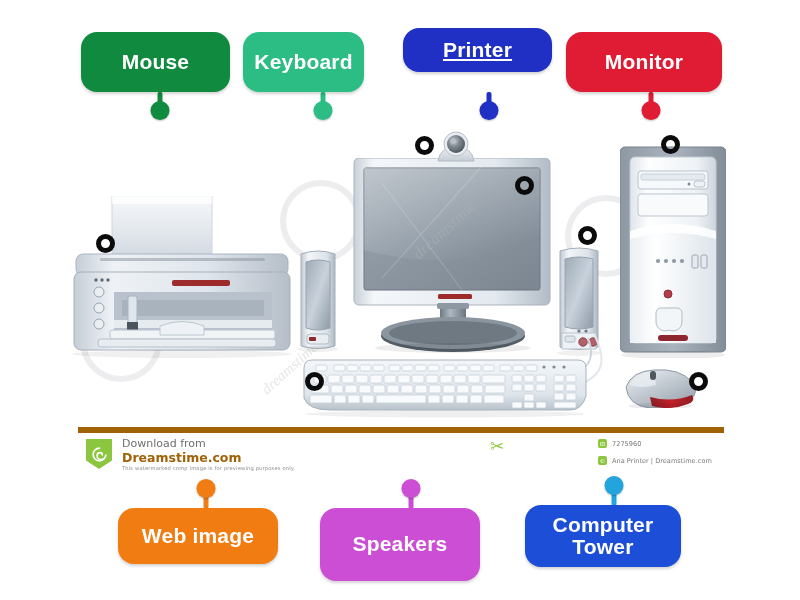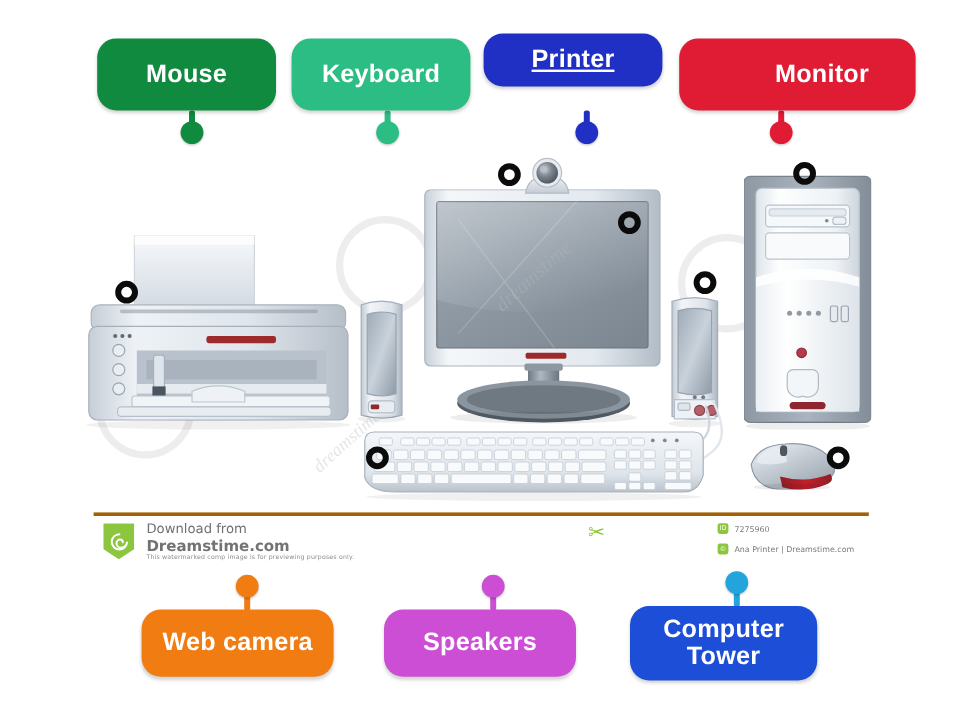--- a/index.html
+++ b/index.html
@@ -44,31 +44,31 @@
     width:19px;height:19px;
     border:5px solid #0b0b0b;
     border-radius:50%;
     box-sizing:border-box;
     background:transparent;
   }
 
   
   #wm-bar{
     position:absolute;left:78px;top:427px;width:646px;height:40px;
-    border-top:3px solid #a16207;
+    border-top:6px solid #a16207;
   }
   #wm-logo{
     position:absolute;left:8px;top:6px;width:26px;height:30px;
     background:#8cc63f;
     clip-path:polygon(0 0,100% 0,100% 72%,50% 100%,0 72%);
     display:flex;align-items:center;justify-content:center;
   }
   #wm-logo svg{display:block;}
   .wm-line1{position:absolute;left:44px;top:4px;font-size:11px;color:#6f6f6f;font-family:"DejaVu Sans",sans-serif;}
-  .wm-line2{position:absolute;left:44px;top:17px;font-size:12.5px;color:#737373;font-weight:700;font-family:"DejaVu Sans",sans-serif;}
+  .wm-line2{position:absolute;left:44px;top:17px;font-size:12.5px;color:#a16207;font-weight:700;font-family:"DejaVu Sans",sans-serif;}
   .wm-fine{position:absolute;left:44px;top:32px;font-size:5.2px;color:#8d8d8d;letter-spacing:.15px;font-family:"DejaVu Sans",sans-serif;}
   #wm-scissors{position:absolute;left:412px;top:3px;color:#8cc63f;font-size:17px;}
   .wm-meta{position:absolute;font-size:6.6px;color:#7a7a7a;font-family:"DejaVu Sans",sans-serif;}
   .wm-chip{
     position:absolute;width:9px;height:9px;border-radius:2px;background:#8cc63f;
     color:#fff;font-size:5.4px;display:flex;align-items:center;justify-content:center;
     font-family:"DejaVu Sans",sans-serif;
   }
 
   
@@ -419,37 +419,37 @@
     <div class="knob" style="top:9px;background:#108a3e;"></div>
   </div>
   <div class="label-card" style="left:81px;top:32px;width:149px;height:60px;background:#108a3e;">
     <span>Mouse</span>
   </div>
 
   <div class="pin" style="left:313px;top:92px;width:19px;height:28px;">
     <div class="stem" style="top:0;height:14px;background:#2bbd84;"></div>
     <div class="knob" style="top:9px;background:#2bbd84;"></div>
   </div>
-  <div class="label-card" style="left:243px;top:32px;width:149px;height:60px;background:#2bbd84;">
+  <div class="label-card" style="left:243px;top:32px;width:121px;height:60px;background:#2bbd84;">
     <span>Keyboard</span>
   </div>
 
   <div class="pin" style="left:479px;top:92px;width:19px;height:28px;">
     <div class="stem" style="top:0;height:14px;background:#2130c4;"></div>
     <div class="knob" style="top:9px;background:#2130c4;"></div>
   </div>
   <div class="label-card" style="left:403px;top:28px;width:149px;height:44px;background:#2130c4;text-decoration:underline;">
     <span>Printer</span>
   </div>
 
   <div class="pin" style="left:641px;top:92px;width:19px;height:28px;">
     <div class="stem" style="top:0;height:14px;background:#e01b34;"></div>
     <div class="knob" style="top:9px;background:#e01b34;"></div>
   </div>
-  <div class="label-card" style="left:566px;top:32px;width:156px;height:60px;background:#e01b34;padding-left:41px;">
+  <div class="label-card" style="left:566px;top:32px;width:156px;height:60px;background:#e01b34;">
     <span>Monitor</span>
   </div>
 
   <div id="wm-bar">
     <div id="wm-logo">
       <svg width="17" height="17" viewBox="0 0 24 24">
         <path d="M12 3a9 9 0 1 0 9 9 7 7 0 0 1-7 7 5.4 5.4 0 0 1-5.4-5.4A4.2 4.2 0 0 1 12.8 9.4 3.2 3.2 0 0 1 16 12.6" fill="none" stroke="#ffffff" stroke-width="2.3" stroke-linecap="round"></path>
       </svg>
     </div>
     <div class="wm-line1">Download from</div>
@@ -460,28 +460,28 @@
     <div class="wm-meta" style="left:534px;top:7px;">7275960</div>
     <div class="wm-chip" style="left:520px;top:23px;">©</div>
     <div class="wm-meta" style="left:534px;top:24px;">Ana Printer | Dreamstime.com</div>
   </div>
 
   <div class="pin" style="left:196px;top:479px;width:19px;height:30px;">
     <div class="stem" style="top:14px;height:16px;background:#f07c12;"></div>
     <div class="knob" style="top:0;background:#f07c12;"></div>
   </div>
   <div class="label-card" style="left:118px;top:508px;width:160px;height:56px;background:#f07c12;">
-    <span>Web camera</span>
+    <span>Web image</span>
   </div>
 
   <div class="pin" style="left:401px;top:479px;width:19px;height:30px;">
     <div class="stem" style="top:14px;height:16px;background:#cc4ed4;"></div>
     <div class="knob" style="top:0;background:#cc4ed4;"></div>
   </div>
-  <div class="label-card" style="left:320px;top:508px;width:160px;height:56px;background:#cc4ed4;">
+  <div class="label-card" style="left:320px;top:508px;width:160px;height:73px;background:#cc4ed4;">
     <span>Speakers</span>
   </div>
 
   <div class="pin" style="left:604px;top:476px;width:19px;height:30px;">
     <div class="stem" style="top:14px;height:16px;background:#23a4dd;"></div>
     <div class="knob" style="top:0;background:#23a4dd;"></div>
   </div>
   <div class="label-card two-line" style="left:525px;top:505px;width:156px;height:62px;background:#1d4ed8;">
     <span>Computer Tower</span>
   </div>

